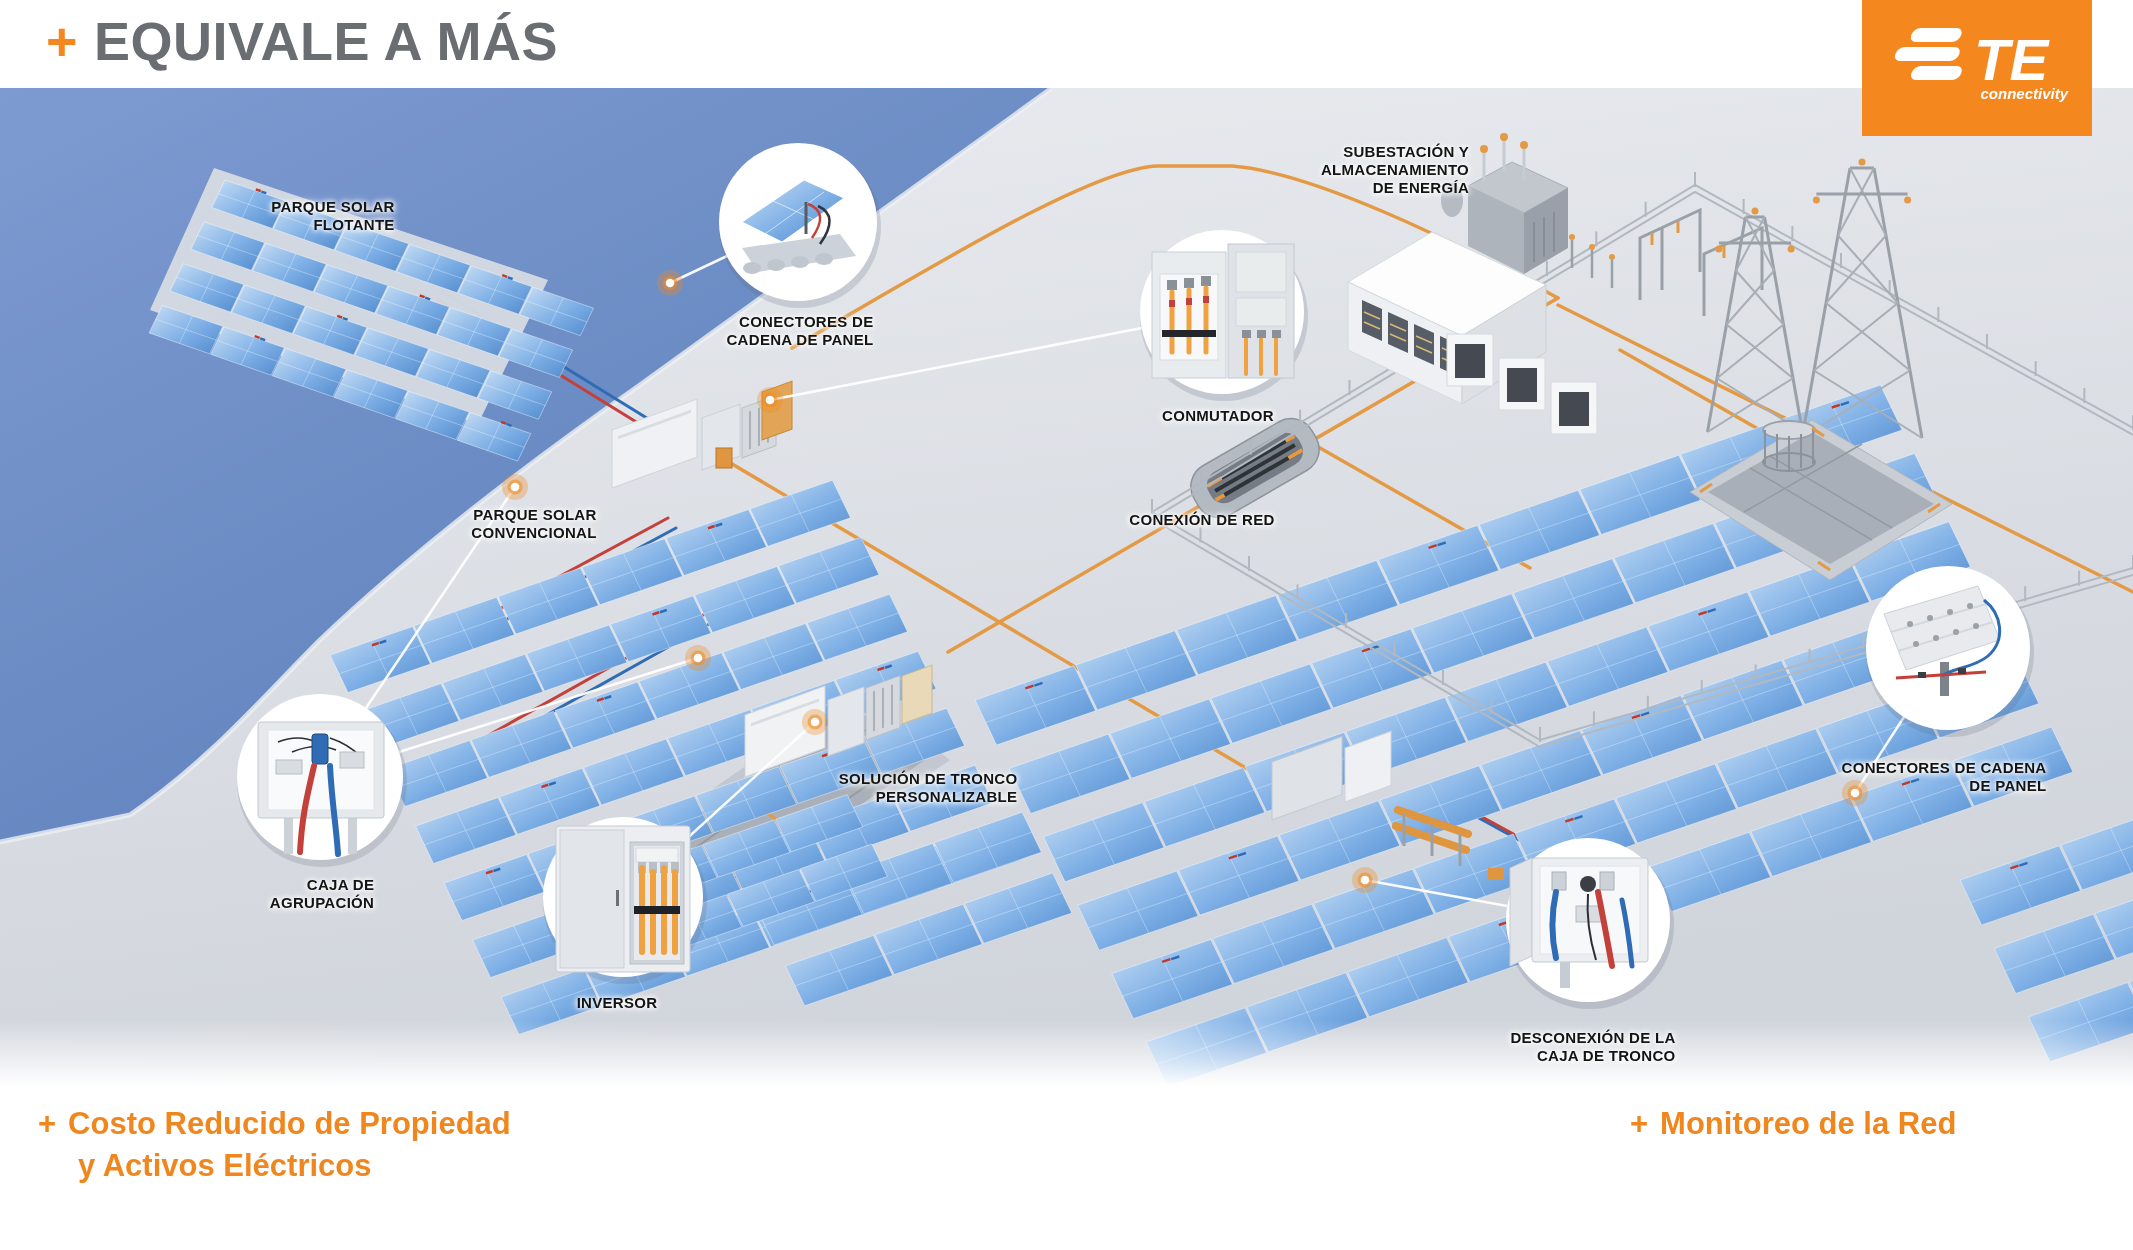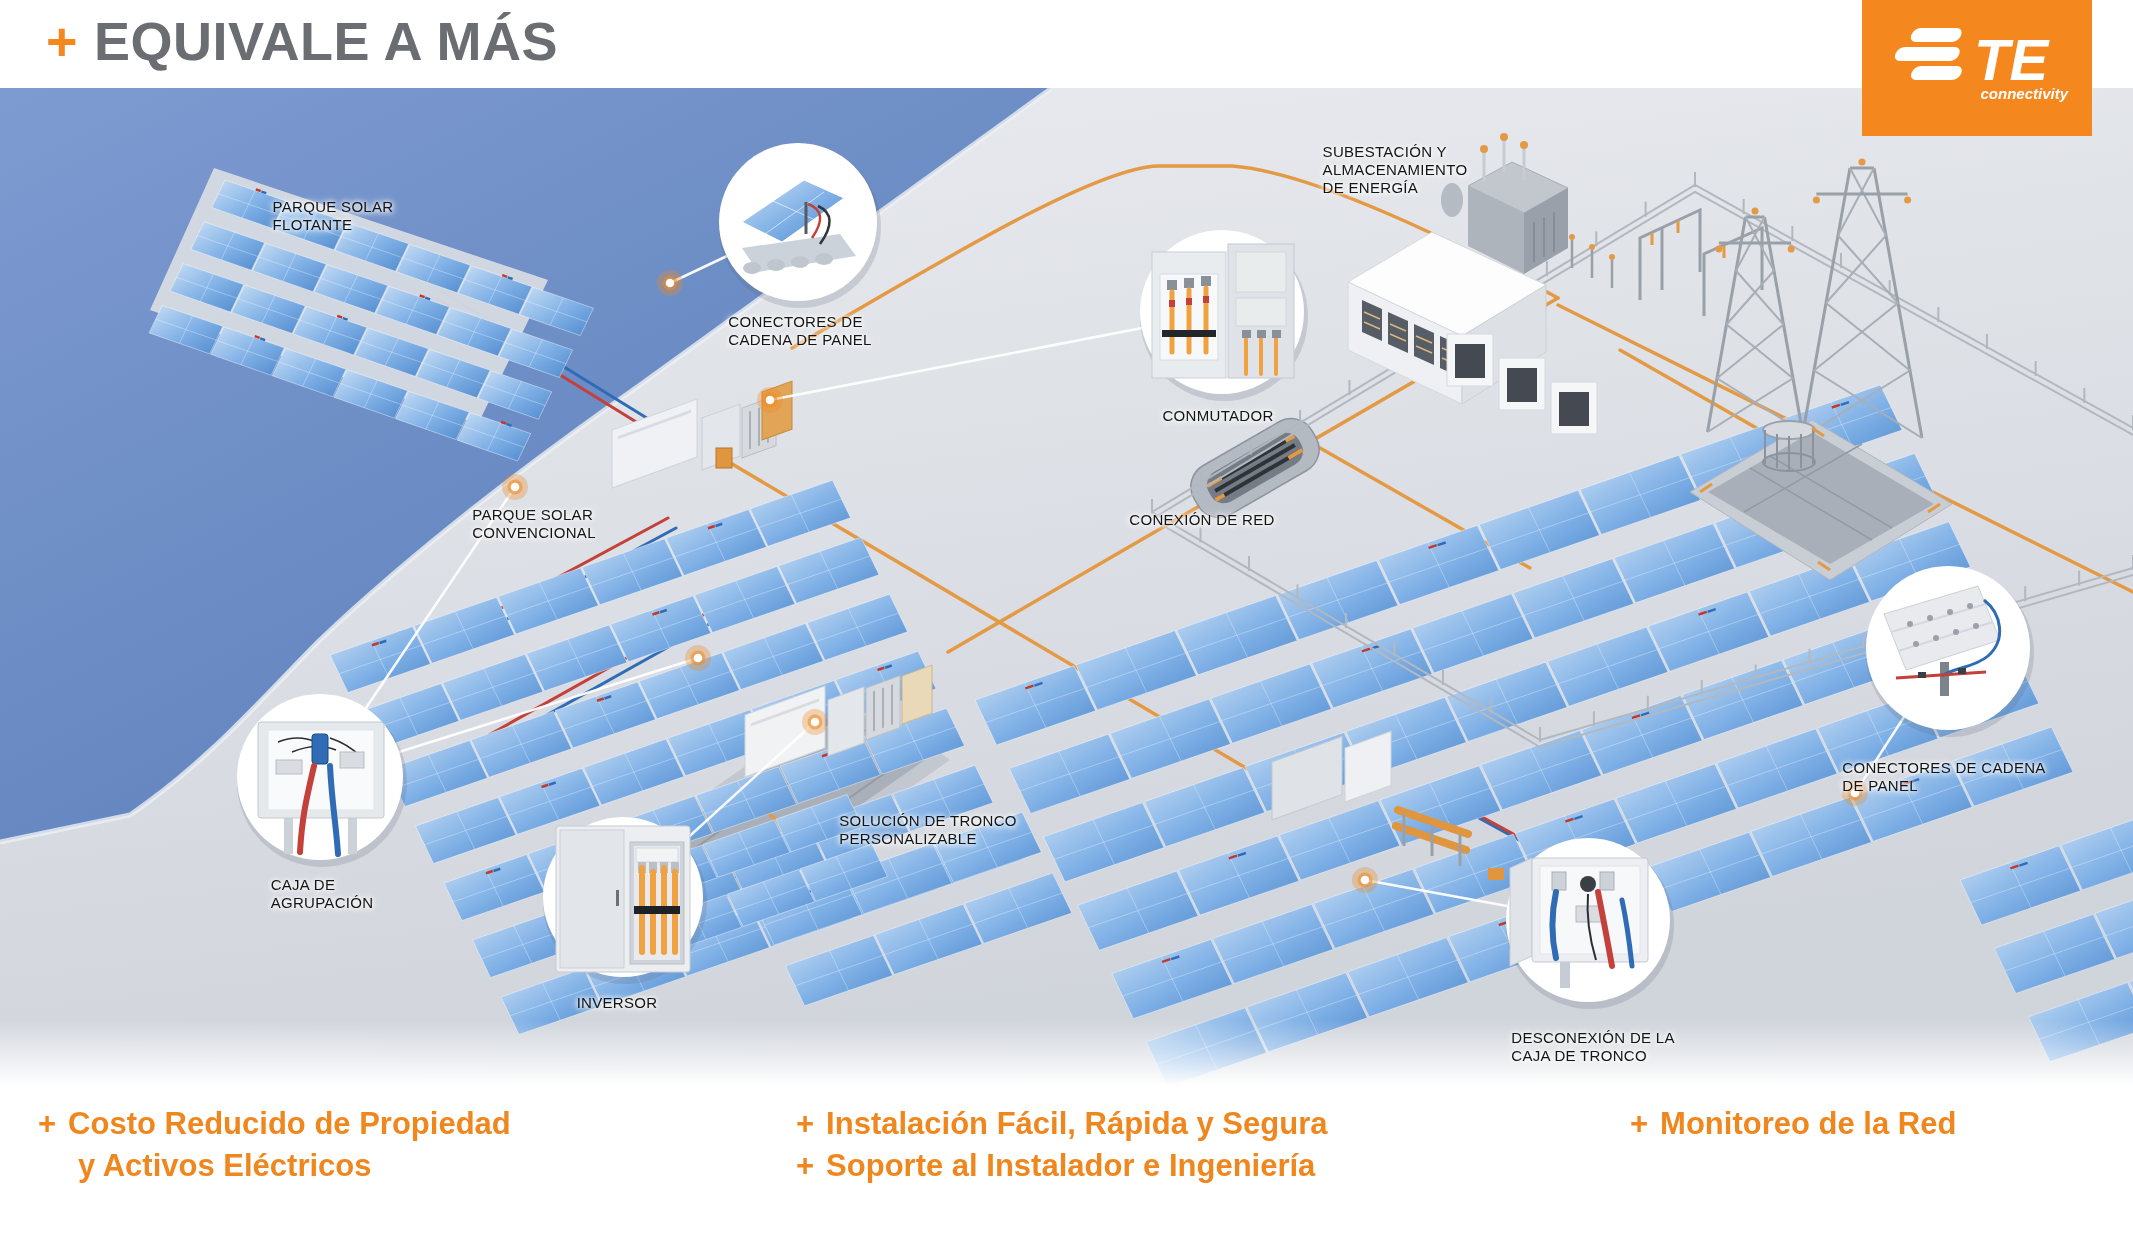--- a/index.html
+++ b/index.html
@@ -4,21 +4,21 @@
 <style>
   html,body{margin:0;padding:0}
   body{width:2133px;height:1250px;position:relative;overflow:hidden;background:#fff;
        font-family:"Liberation Sans",sans-serif;}
   svg.scene{position:absolute;left:0;top:0;width:2133px;height:1250px}
   .hdr{position:absolute;left:0;top:0;width:2133px;height:88px;background:#fff;margin-left:16px;}
   .title{position:absolute;left:30px;top:10px;font-size:54px;font-weight:800;color:#6a6d71;
          letter-spacing:.5px;white-space:nowrap}
   .title .plus{color:#F5871F;margin-right:16px;font-weight:800}
   .logo{position:absolute;left:1862px;top:0;width:230px;height:136px;background:#F5871F}
-  .lbl{position:absolute;transform:translate(-50%,-50%);text-align:left;font-weight:400;
+  .lbl{position:absolute;transform:translate(-50%,-50%);text-align:right;font-weight:700;
        font-size:15px;line-height:1.2;color:#141414;letter-spacing:.3px;white-space:nowrap;
        text-shadow:0 0 4px #fff,0 0 8px #fff,0 1px 6px rgba(255,255,255,.95)}
   .footer{position:absolute;left:0;top:1085px;width:1809px;height:165px;background:#fff}
   .bcol{position:absolute;top:18px;font-size:31px;font-weight:700;color:#F0871E;line-height:42px;
         white-space:nowrap}
   .bcol .p{font-weight:800;margin-right:12px}
   .bcol .cont{padding-left:40px}
 </style>
 </head>
 <body>
@@ -1023,38 +1023,34 @@
   <div>PARQUE SOLAR</div>
     <div>CONVENCIONAL</div>
 </div>
 <div class="lbl" style="left:322px;top:894px">
   <div>CAJA DE</div>
     <div>AGRUPACIÓN</div>
 </div>
 <div class="lbl" style="left:617px;top:1003px">
   <div>INVERSOR</div>
 </div>
-<div class="lbl" style="left:928px;top:830px">
+<div class="lbl" style="left:928px;top:788px">
   <div>SOLUCIÓN DE TRONCO</div>
     <div>PERSONALIZABLE</div>
 </div>
 <div class="lbl" style="left:1593px;top:1047px">
   <div>DESCONEXIÓN DE LA</div>
     <div>CAJA DE TRONCO</div>
 </div>
 <div class="lbl" style="left:1944px;top:777px">
   <div>CONECTORES DE CADENA</div>
     <div>DE PANEL</div>
 </div>
 
 <div class="footer">
   <div class="bcol" style="left:38px">
     <div><span class="p">+</span><span>Costo Reducido de Propiedad</span></div>
     <div class="cont"><span>y Activos Eléctricos</span></div>
   </div>
-  <div class="bcol" style="left:796px">
-    <div><span class="p">+</span><span>Instalación Fácil, Rápida y Segura</span></div>
-    <div><span class="p">+</span><span>Soporte al Instalador e Ingeniería</span></div>
-  </div>
   <div class="bcol" style="left:1630px">
     <div><span class="p">+</span><span>Monitoreo de la Red</span></div>
   </div>
 </div>
 
 </body></html>

